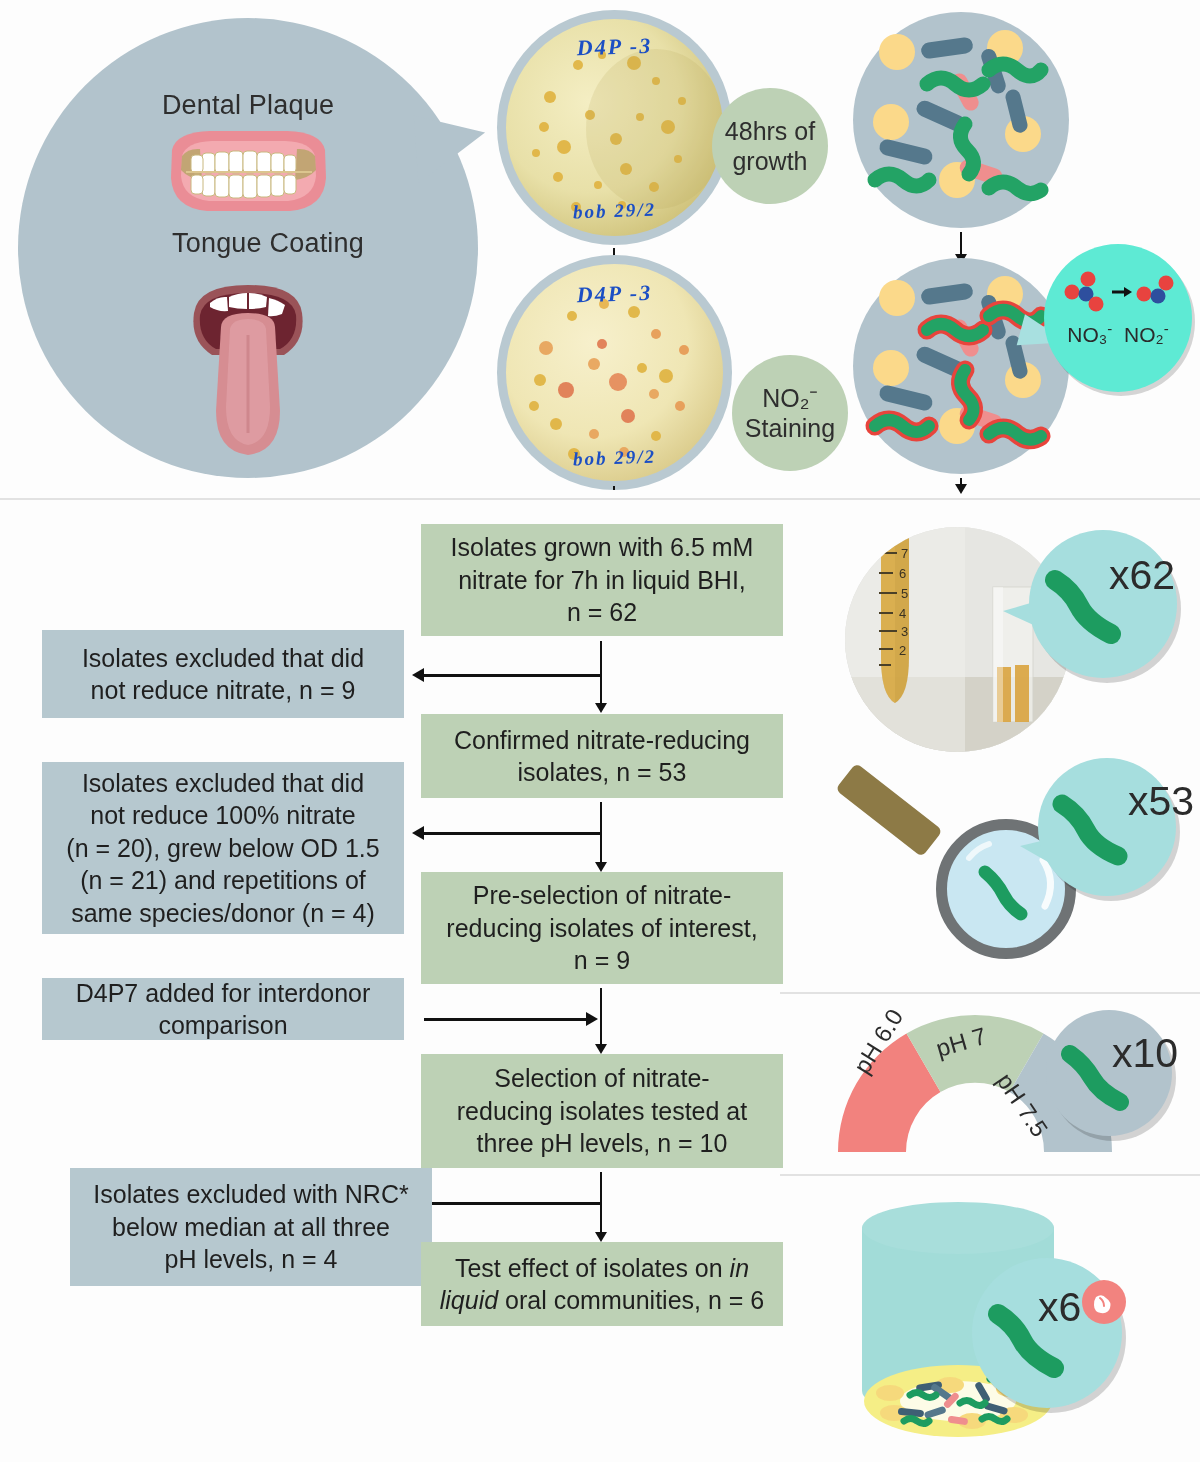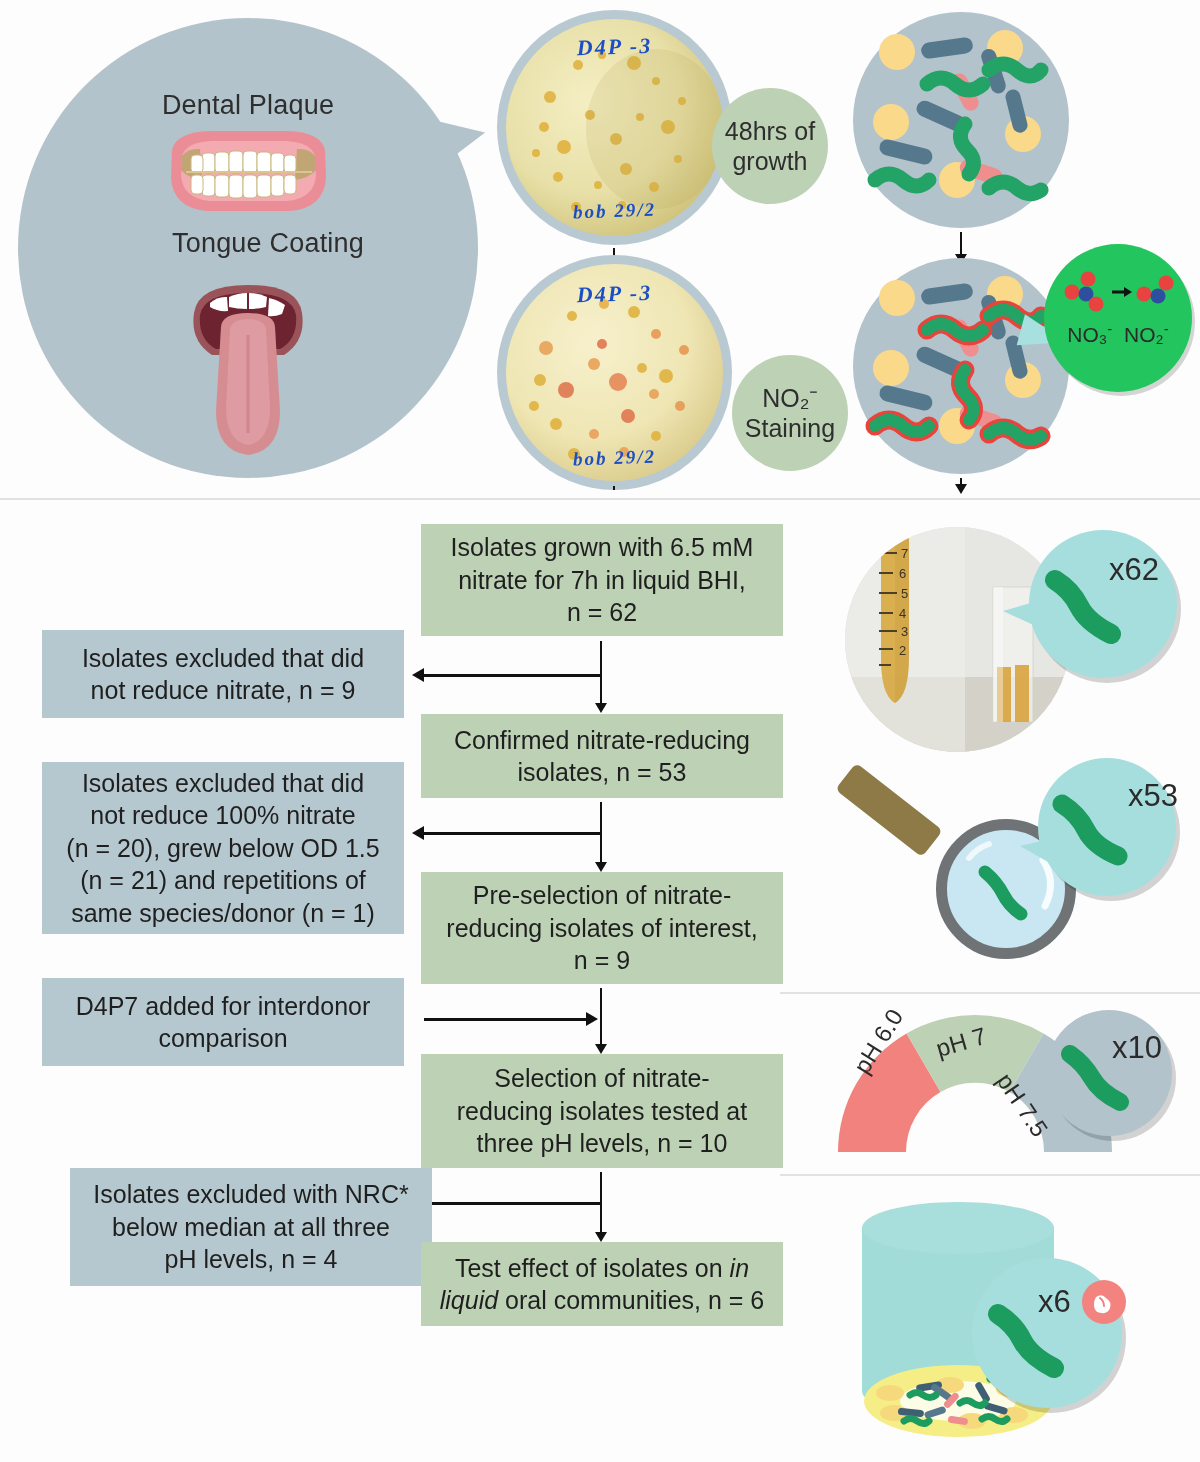--- a/index.html
+++ b/index.html
@@ -95,21 +95,21 @@
     position:absolute;
     border-radius:50%;
     background:#b2c3cc;
     overflow:visible;
   }
 
   
   .no-bubble{
     position:absolute;
     border-radius:50%;
-    background:#22c55e;
+    background:#5eead4;
     box-shadow:3px 4px 0 rgba(0,0,0,.16);
   }
   .no-bubble-tail{
     position:absolute;
     width:0;height:0;
     border-top:16px solid transparent;
     border-bottom:16px solid transparent;
     border-right:48px solid #a8e0e0;
   }
   .no-text{
@@ -177,21 +177,21 @@
   
   .count-bubble{
     position:absolute;
     border-radius:50%;
     box-shadow:4px 5px 0 rgba(0,0,0,.17);
   }
   .count-bubble.teal{background:#a6dede;}
   .count-bubble.grayblue{background:#b2c3cc;}
   .count-text{
     position:absolute;
-    font-size:31px;
+    font-size:41px;
     color:#2b2b2b;
   }
   .bub-tail{
     position:absolute;
     width:0;height:0;
   }
 
   
   .bacterium{position:absolute;}
 
@@ -508,38 +508,38 @@
   <div class="arrow-head-down" style="left:595px;top:862px;"></div>
   <div class="h-arrow-line" style="left:424px;top:832px;width:177px;"></div>
   <div class="arrow-head-left" style="left:412px;top:826px;"></div>
 
   <div class="excl-box" style="left:42px;top:762px;width:362px;height:172px;">
     <div>
       <div>Isolates excluded that did</div>
       <div>not reduce 100% nitrate</div>
       <div>(n = 20), grew below OD 1.5</div>
       <div>(n = 21) and repetitions of</div>
-      <div>same species/donor (n = 1)</div>
+      <div>same species/donor (n = 4)</div>
     </div>
   </div>
 
   <div class="flow-box" style="left:421px;top:872px;width:362px;height:112px;">
     <div>
       <div>Pre-selection of nitrate-</div>
       <div>reducing isolates of interest,</div>
       <div>n = 9</div>
     </div>
   </div>
 
   <div class="v-arrow-line" style="left:600px;top:988px;height:62px;"></div>
   <div class="arrow-head-down" style="left:595px;top:1044px;"></div>
   <div class="h-arrow-line" style="left:424px;top:1018px;width:165px;"></div>
   <div class="arrow-head-right" style="left:586px;top:1012px;"></div>
 
-  <div class="excl-box" style="left:42px;top:978px;width:362px;height:88px;">
+  <div class="excl-box" style="left:42px;top:978px;width:362px;height:62px;">
     <div>
       <div>D4P7 added for interdonor</div>
       <div>comparison</div>
     </div>
   </div>
 
   <div class="flow-box" style="left:421px;top:1054px;width:362px;height:114px;">
     <div>
       <div>Selection of nitrate-</div>
       <div>reducing isolates tested at</div>

